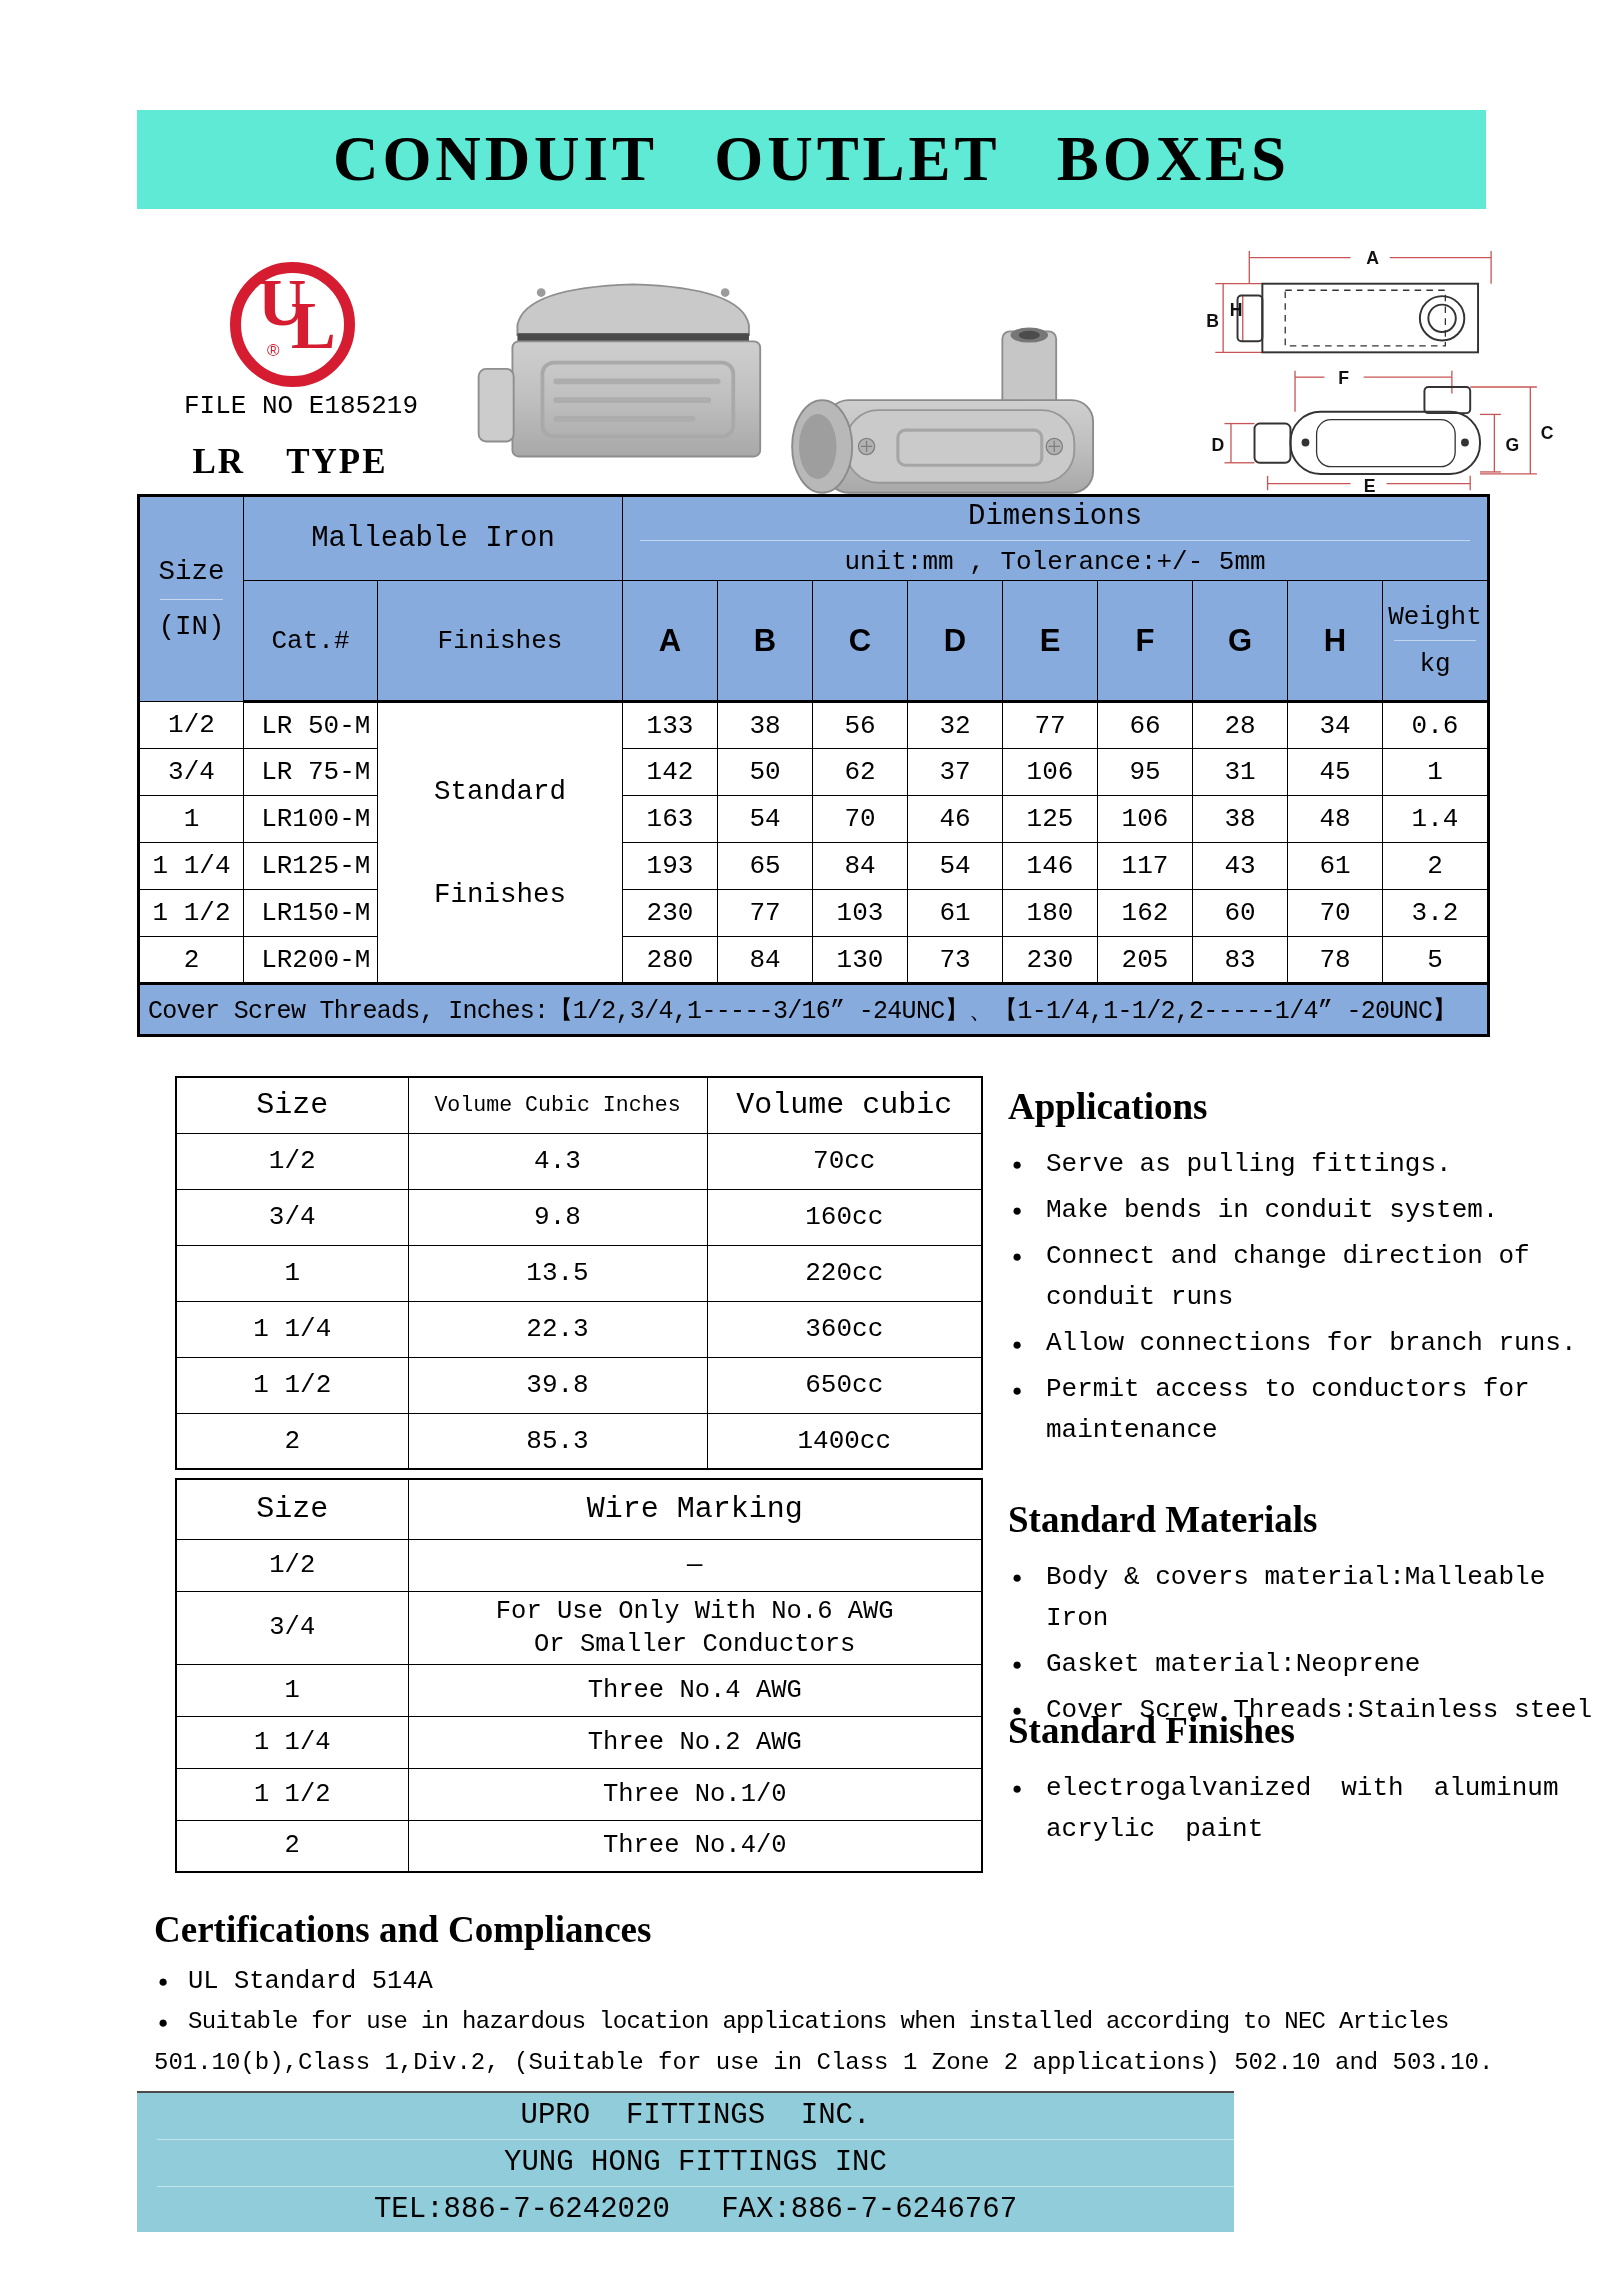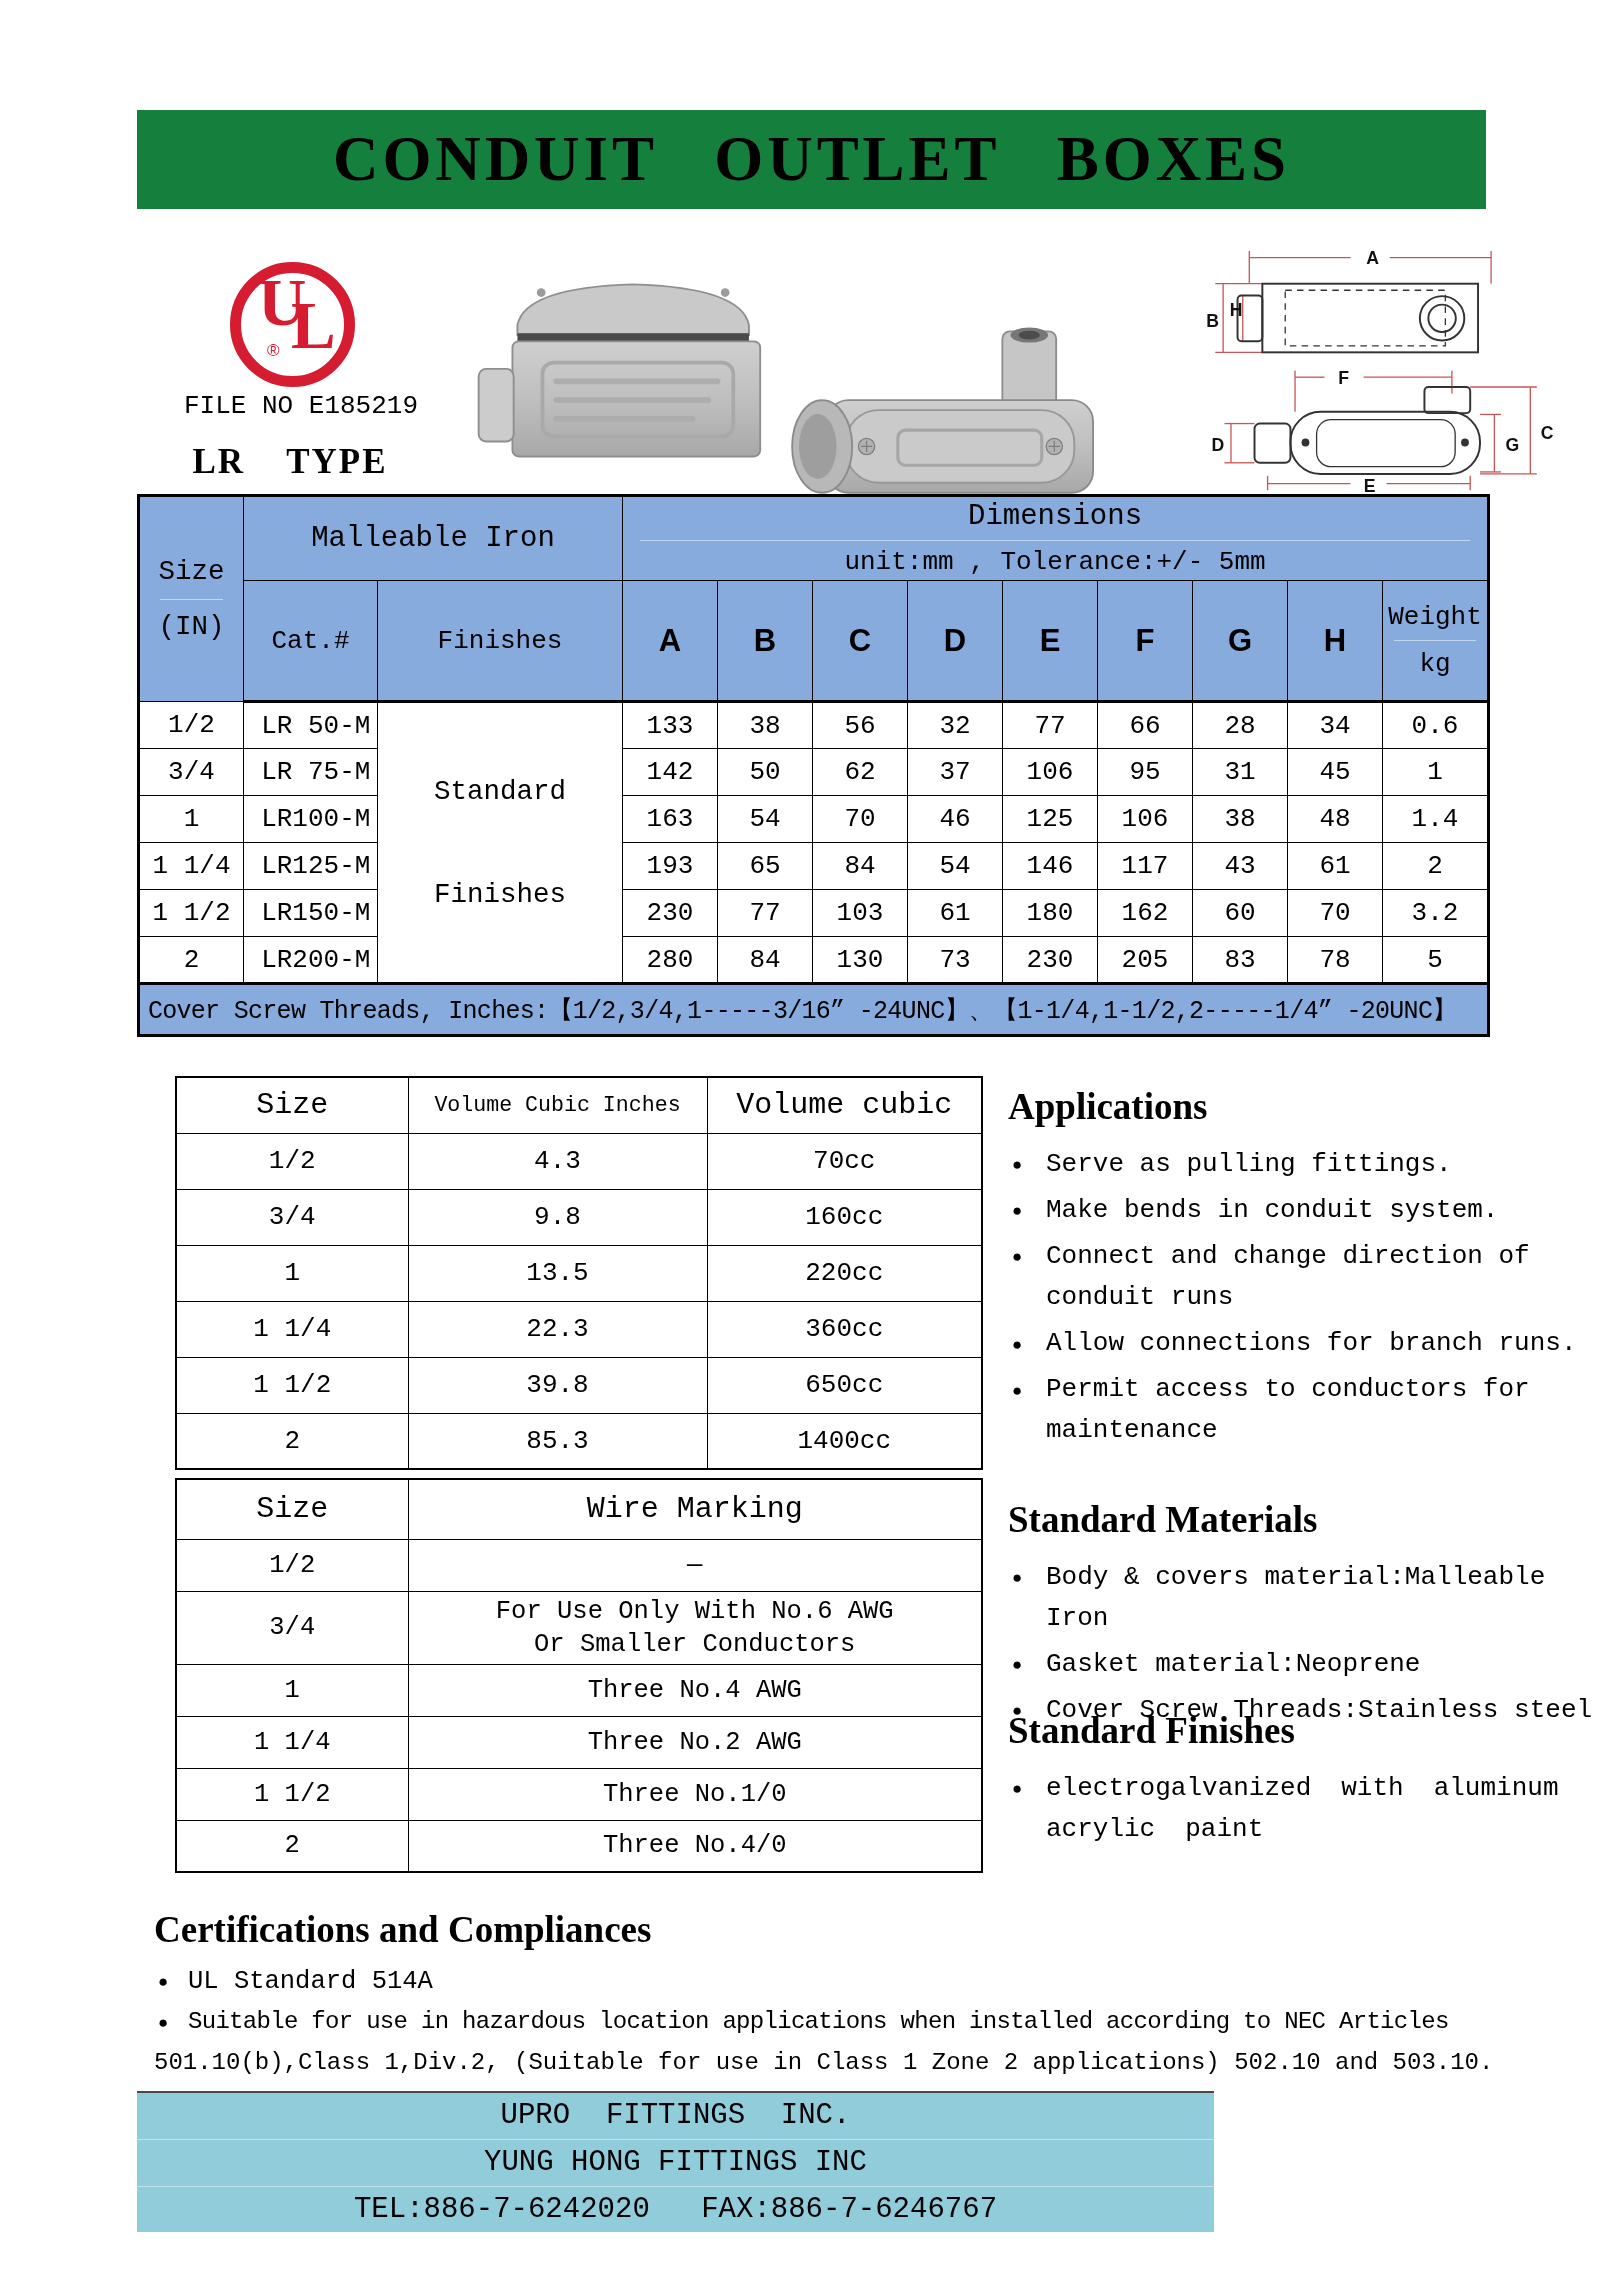--- a/index.html
+++ b/index.html
@@ -1,20 +1,20 @@
 <!DOCTYPE html>
 <html style="font-size:10.5px"><head>
 <meta charset="utf-8">
 <style>
   html,body{margin:0;padding:0;background:#e8e8e8;}
   .page{position:relative;width:1623px;height:2295px;background:#ffffff;overflow:hidden;
         font-family:"Liberation Mono","DejaVu Sans Mono",monospace;color:#000;}
 
   
-  .banner{position:absolute;left:137px;top:110px;width:1349px;height:99px;background:#15803d;}
+  .banner{position:absolute;left:137px;top:110px;width:1349px;height:99px;background:#5eead4;}
   .banner h1{margin:0;text-align:center;line-height:99px;
              font-family:"Liberation Serif","DejaVu Serif",serif;font-weight:bold;
              font-size:63px;letter-spacing:3.9px;word-spacing:38px;}
 
   
   .ul-logo{position:absolute;left:230px;top:262px;width:103px;height:103px;
            border:11px solid #d51c30;border-radius:50%;background:#fff;}
   .ul-logo .u{position:absolute;left:17px;top:-9.2px;font-family:"Liberation Serif",serif;
               font-weight:bold;font-size:67px;color:#d51c30;}
   .ul-logo .l{position:absolute;left:50px;top:14.4px;font-family:"Liberation Serif",serif;
@@ -89,21 +89,21 @@
 
   
   .certs{position:absolute;left:154px;top:1908px;width:1466px;}
   .certs .blist{margin-top:11.8px;}
   .certs .bitem{font-size:25.5px;line-height:38px;margin-bottom:2.6px;padding-left:34px;}
   .cert-cont{font-size:24px;line-height:38px;}
   .certs .wide{font-size:24px;letter-spacing:-0.7px;}
 
   
   .footer{position:absolute;left:137px;top:2091px;width:1077px;height:139px;background:#90ccd9;
-          border-top:2.6px solid #4a4a4a;}
+          border-top:2.6px solid #4a4a4a;padding-left:20px;}
   .footer .fl{height:46px;line-height:46px;text-align:center;font-size:29px;
               border-bottom:0.7px solid rgba(255,255,255,.45);}
   .footer .fl.last{border-bottom:none;word-spacing:34px;}
   .footer .fl.first{word-spacing:18.3px;}
 </style>
 </head>
 <body>
 
 <div class="page">
 

